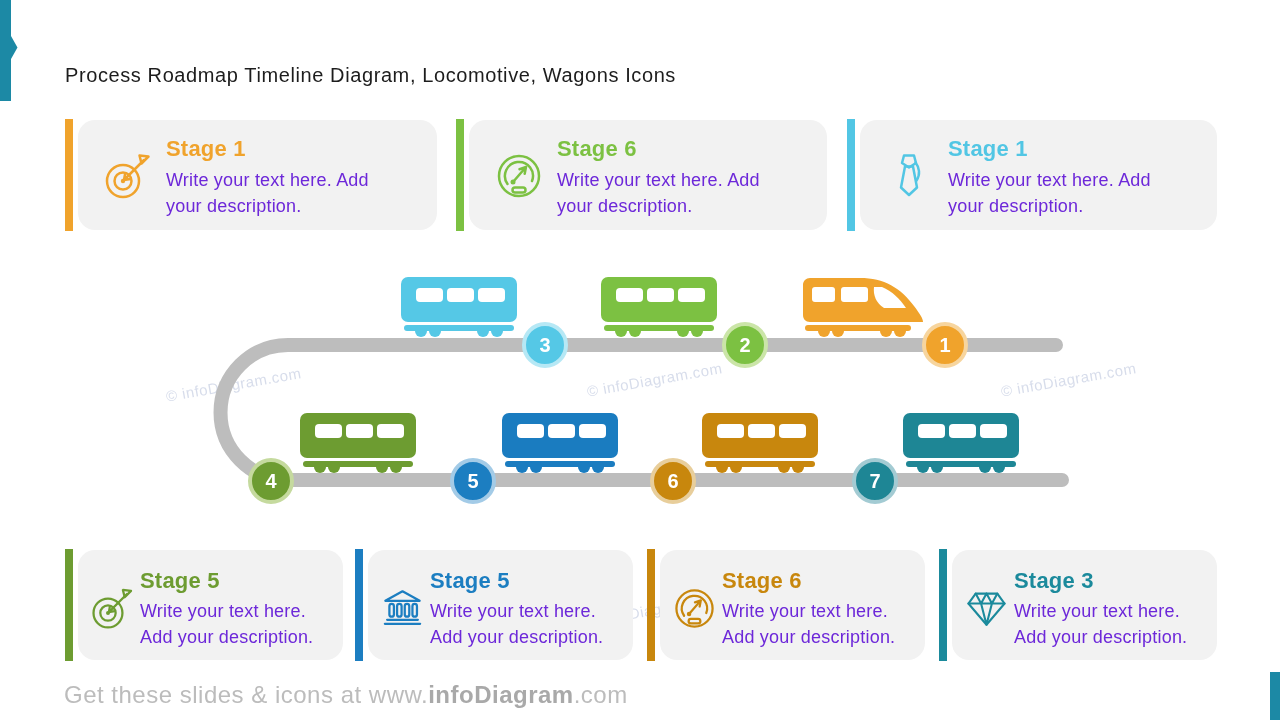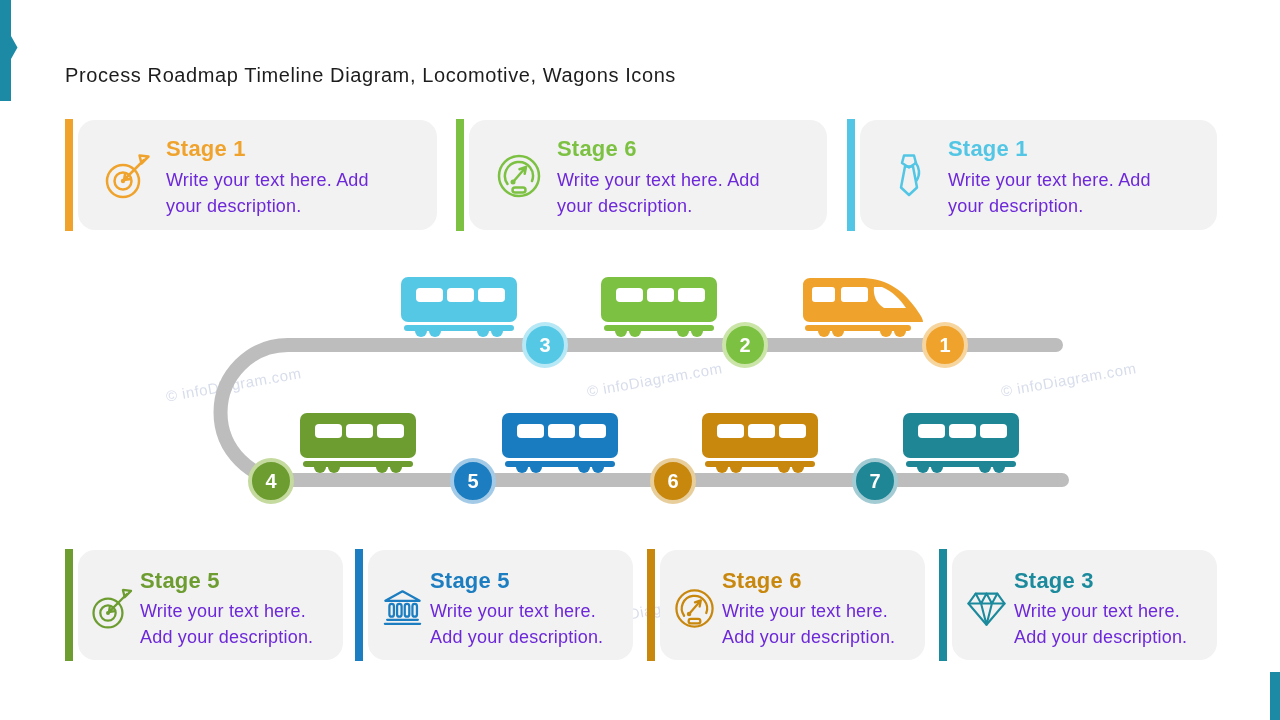--- a/index.html
+++ b/index.html
@@ -258,16 +258,17 @@
   <div class="bar bc7" style="left:939px;top:549px;"></div>
   <div class="card bottom" style="left:952px;top:550px;width:265px;">
     <svg class="icon tc7" viewBox="0 0 52 52" fill="none" stroke="currentColor" stroke-width="2.3">
       <polygon points="14,9.5 38,9.5 46,20.5 26,44 6,20.5"></polygon>
       <path d="M6,20.5 L46,20.5 M14,9.5 L20,20.5 M38,9.5 L32,20.5 M20,20.5 L26,9.5 M32,20.5 L26,9.5 M20,20.5 L26,44 M32,20.5 L26,44"></path>
     </svg>
     <div class="card-title tc7">Stage 3</div>
     <div class="card-desc">Write your text here. Add your description.</div>
   </div>
 
+  <div class="footer"><span>Get these slides &amp; icons at www.</span><b>infoDiagram</b><span>.com</span></div>
 
   <div class="corner-bar"></div>
 
 </div>
 
 </body></html>

